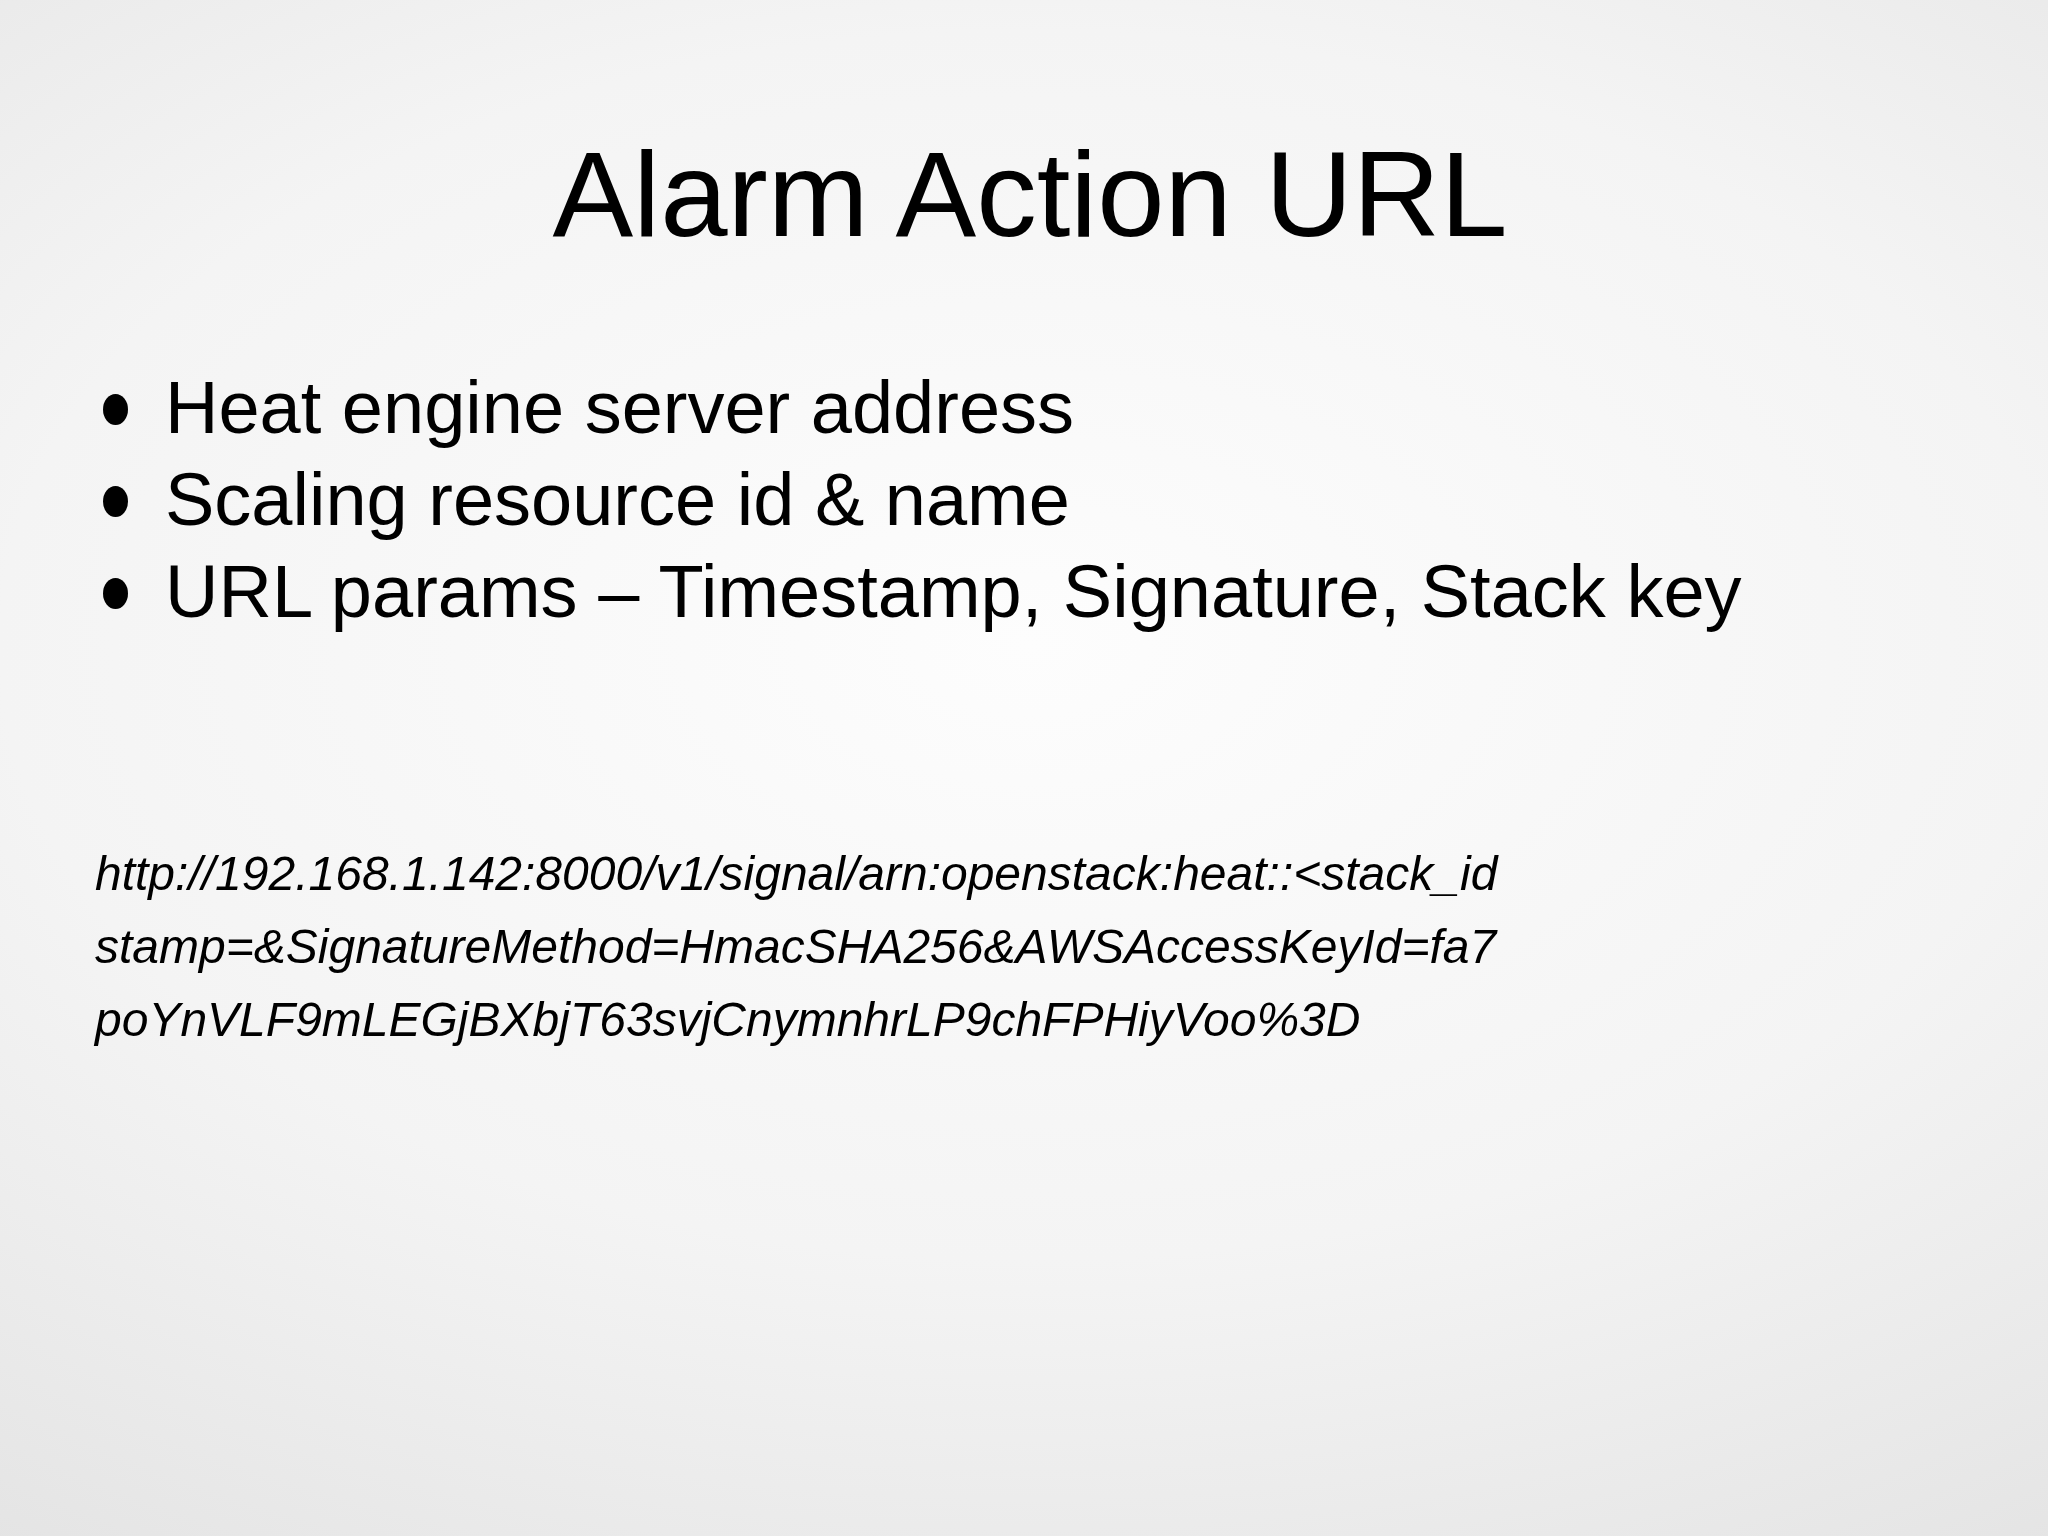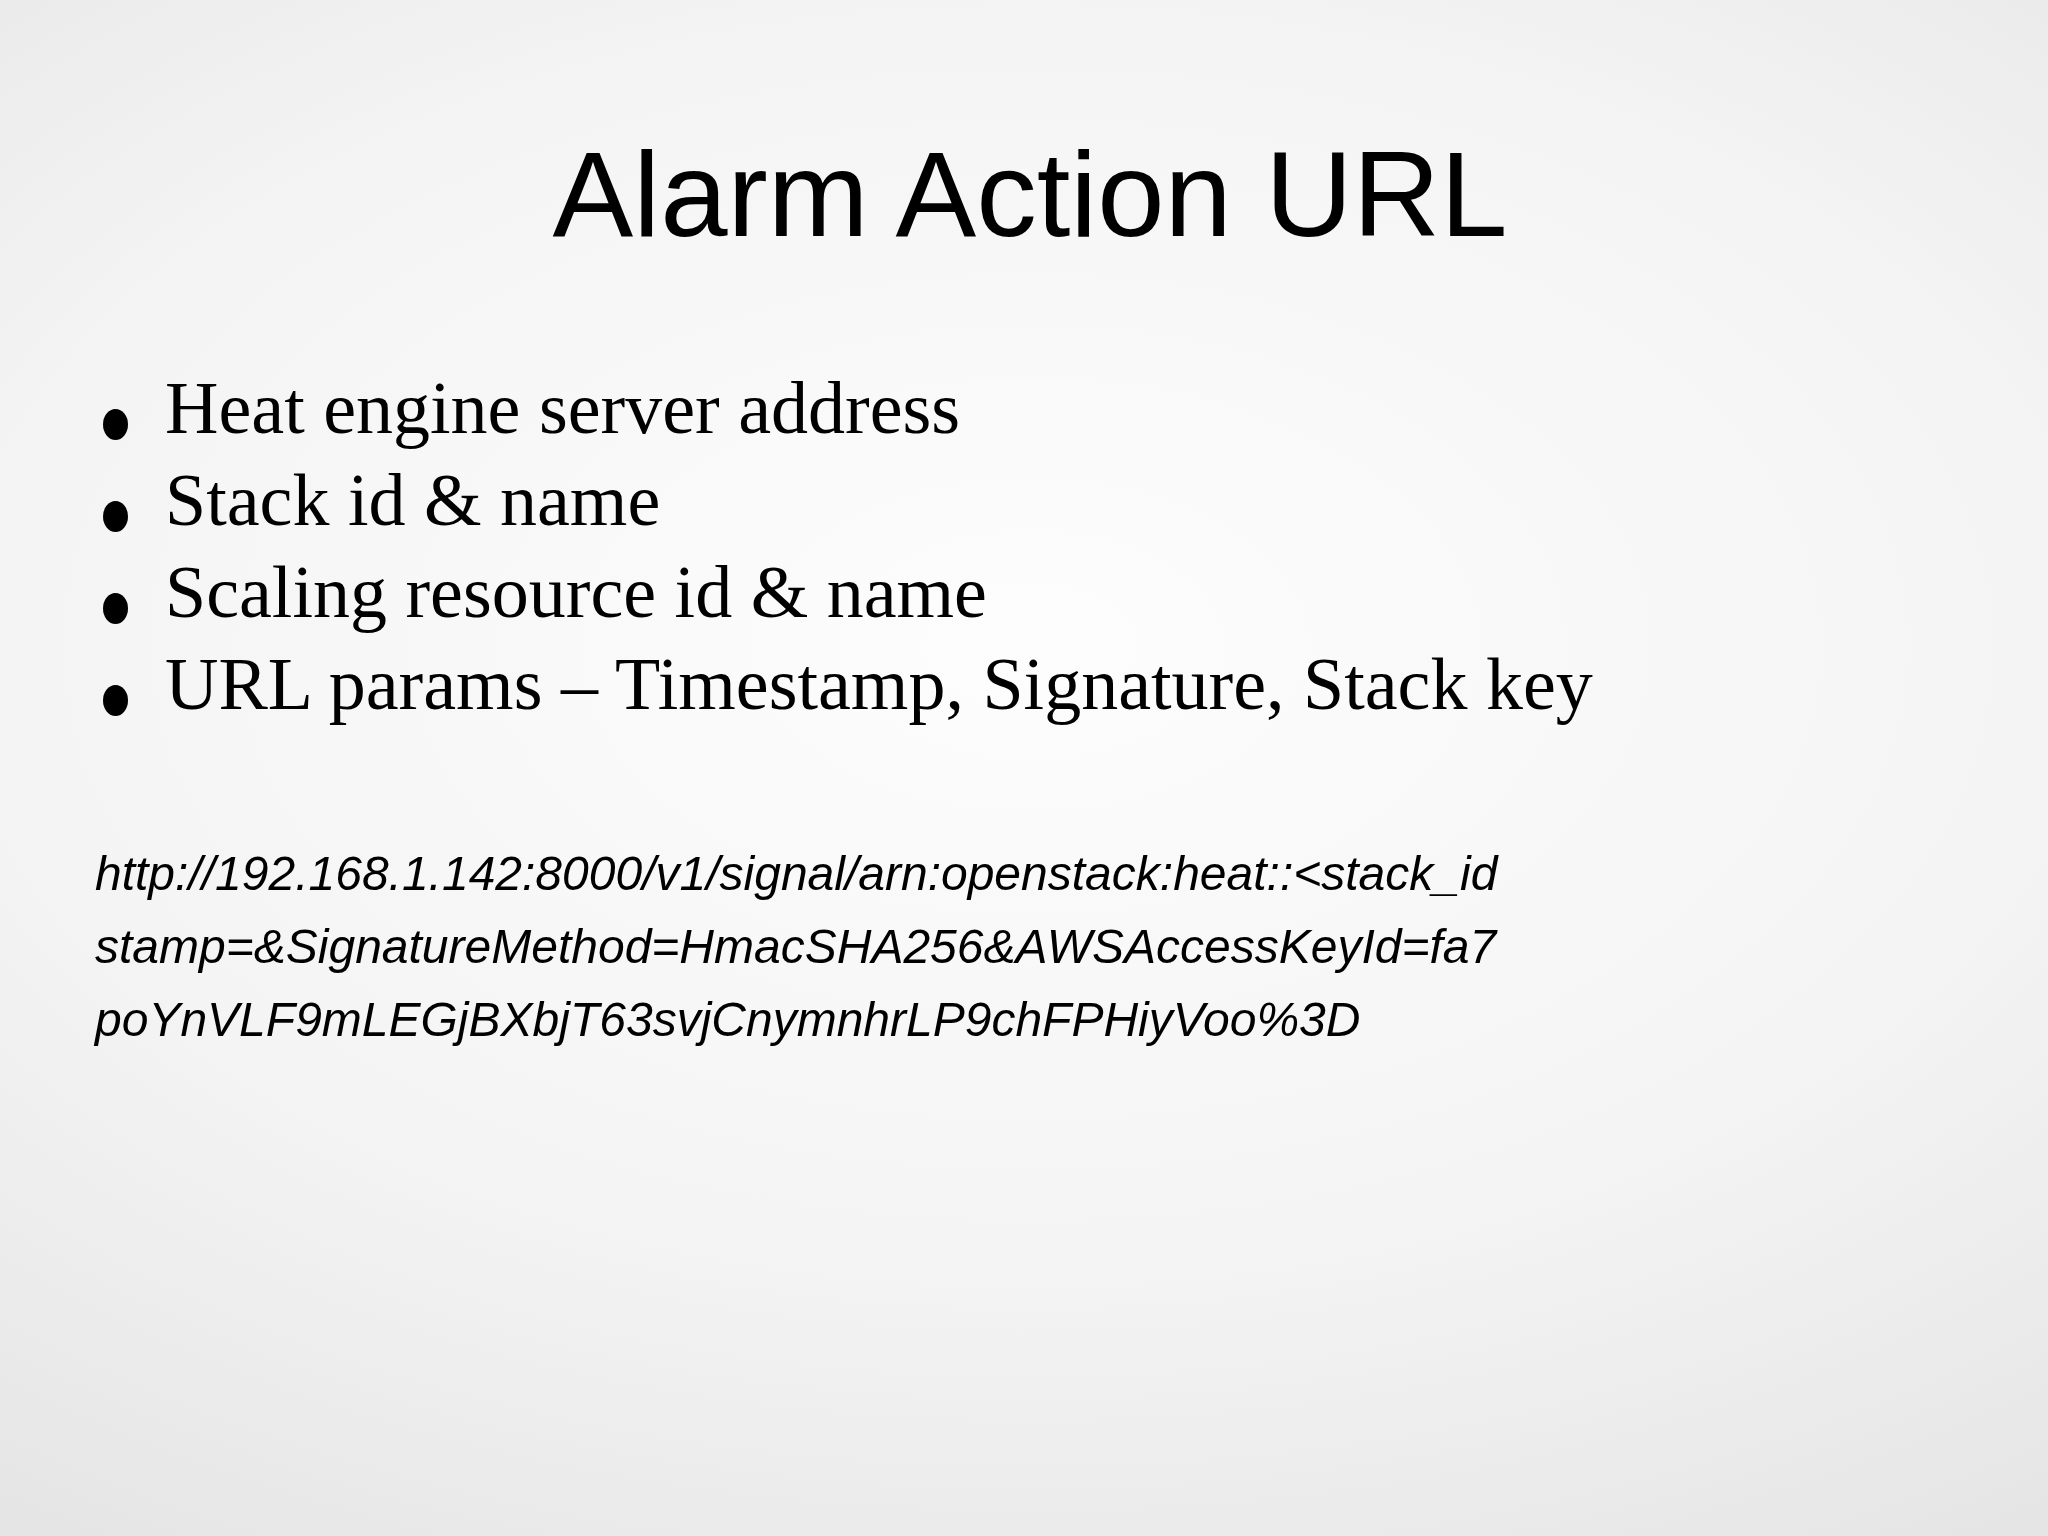--- a/index.html
+++ b/index.html
@@ -39,23 +39,22 @@
     top: 362px;
     left: 103px;
     margin: 0;
     padding: 0;
     list-style: none;
     font-size: 74px;
     line-height: 92px;
   }
   .bullet-item {
     display: flex;
-    align-items: center;
+    align-items: flex-start;
     white-space: nowrap;
-    font-family: Liberation Serif, serif;
   }
   .bullet-dot {
     flex: none;
     width: 25px;
     height: 31px;
     margin: 32px 37px 0 0;
     border-radius: 50%;
     background: #000000;
   }
   .url-block {
@@ -78,24 +77,20 @@
 
   <h1 class="slide-title">Alarm Action URL</h1>
 
   <ul class="bullet-list">
     <li class="bullet-item">
       <span class="bullet-dot"></span>
       <span class="bullet-text">Heat engine server address</span>
     </li>
     <li class="bullet-item">
       <span class="bullet-dot"></span>
-      <span class="bullet-text">Stack id &amp; name</span>
-    </li>
-    <li class="bullet-item">
-      <span class="bullet-dot"></span>
       <span class="bullet-text">Scaling resource id &amp; name</span>
     </li>
     <li class="bullet-item">
       <span class="bullet-dot"></span>
       <span class="bullet-text">URL params – Timestamp, Signature, Stack key</span>
     </li>
   </ul>
 
   <div class="url-block">
     <div class="url-line">http://192.168.1.142:8000/v1/signal/arn:openstack:heat::&lt;stack_id</div>

